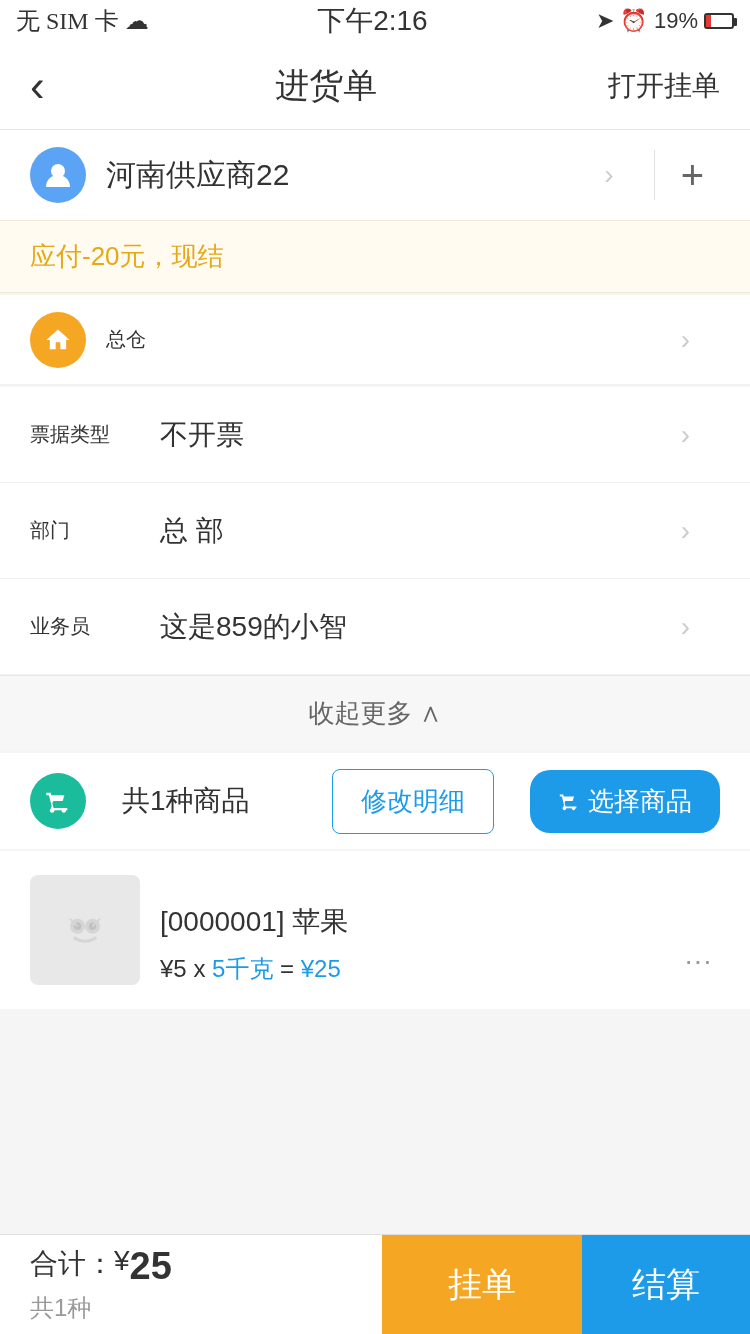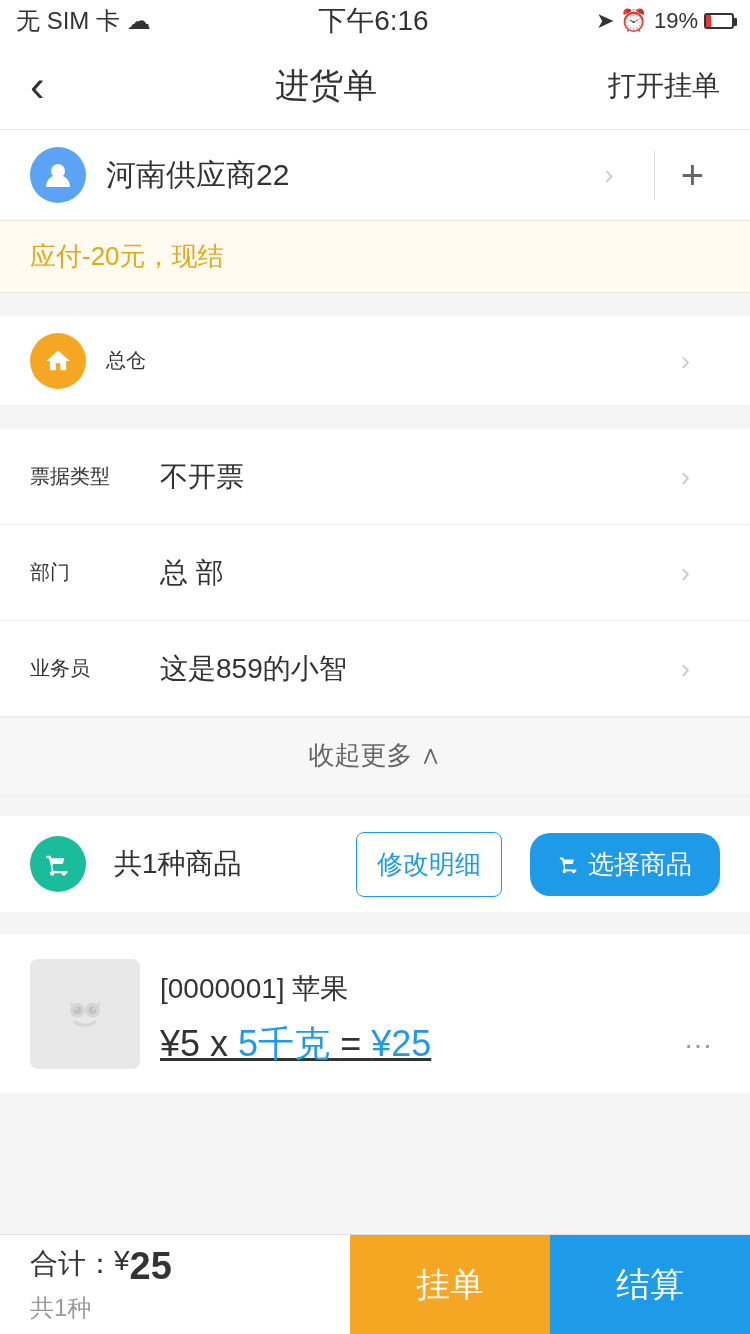--- a/index.html
+++ b/index.html
@@ -17,21 +17,21 @@
     .status-bar {
       background: #fff;
       height: 42px;
       display: flex;
       align-items: center;
       justify-content: space-between;
       padding: 0 16px;
       font-size: 24px;
       color: #333;
     }
-    .status-left { display: flex; gap: 8px; }
+    .status-left { display: flex; gap: 8px; font-family: Liberation Serif, serif; }
     .status-center { font-size: 28px; font-weight: 500; }
     .status-right { display: flex; align-items: center; gap: 6px; font-size: 22px; }
 
     
     .nav-bar {
       background: #fff;
       height: 88px;
       display: flex;
       align-items: center;
       justify-content: space-between;
@@ -50,21 +50,21 @@
     }
     .nav-action {
       font-size: 28px;
       color: #333;
       cursor: pointer;
     }
 
     
     .section {
       background: #fde047;
-      margin-bottom: 23px;
+      margin-bottom: 2px;
     }
 
     
     .supplier-row {
       display: flex;
       align-items: center;
       padding: 0 30px;
       height: 90px;
       background: #fff;
     }
@@ -175,21 +175,21 @@
       border-top: 1px solid #e8e8e8;
     }
 
     
     .product-header {
       display: flex;
       align-items: center;
       padding: 0 30px;
       height: 96px;
       background: #fff;
-      gap: 28px;
+      gap: 36px;
     }
     .product-icon {
       width: 56px;
       height: 56px;
       border-radius: 50%;
       background: #1abc9c;
       display: flex;
       align-items: center;
       justify-content: center;
       flex-shrink: 0;
@@ -197,21 +197,21 @@
     .product-count {
       flex: 1;
       font-size: 28px;
       color: #333;
     }
     .btn-outline {
       border: 1.5px solid #1e9be8;
       color: #1e9be8;
       background: #fff;
       border-radius: 8px;
-      padding: 14px 20px;
+      padding: 14px 28px;
       font-size: 26px;
       cursor: pointer;
     }
     .btn-primary {
       background: #1e9be8;
       color: #fff;
       border: none;
       border-radius: 20px;
       padding: 14px 28px;
       font-size: 26px;
@@ -243,23 +243,22 @@
     .product-thumb svg { width: 60px; height: 60px; opacity: 0.4; }
     .product-info {
       flex: 1;
     }
     .product-name {
       font-size: 28px;
       color: #333;
       margin-bottom: 12px;
     }
     .product-price {
-      font-size: 36px;
-      color: #333;
-      text-decoration: underline;
+      font-size: 24px;
+      color: #333;
     }
     .product-price .highlight {
       color: #1e9be8;
     }
     .product-more {
       color: #999;
       font-size: 28px;
       padding: 8px;
       cursor: pointer;
     }
@@ -304,42 +303,42 @@
       background: #f5a623;
       display: flex;
       align-items: center;
       justify-content: center;
       font-size: 34px;
       color: #fff;
       cursor: pointer;
       font-weight: 500;
     }
     .bottom-btn-settle {
-      width: 200px;
+      width: 168px;
       background: #1e9be8;
       display: flex;
       align-items: center;
       justify-content: center;
       font-size: 34px;
       color: #fff;
       cursor: pointer;
       font-weight: 500;
     }
 
     
     .bottom-spacer { height: 100px; }
   </style>
 </head>
 <body>
 
 <div class="status-bar">
   <div class="status-left">
     <span>无 SIM 卡 ☁</span>
   </div>
-  <div class="status-center">下午6:16</div>
+  <div class="status-center">下午2:16</div>
   <div class="status-right">
     <span>➤</span>
     <span>⏰</span>
     <span>19%</span>
     <span style="display:inline-block;width:30px;height:16px;border:2px solid #333;border-radius:3px;position:relative;">
       <span style="display:block;width:20%;height:100%;background:#e53935;"></span>
       <span style="position:absolute;right:-5px;top:3px;width:4px;height:8px;background:#333;border-radius:1px;"></span>
     </span>
   </div>
 </div>

